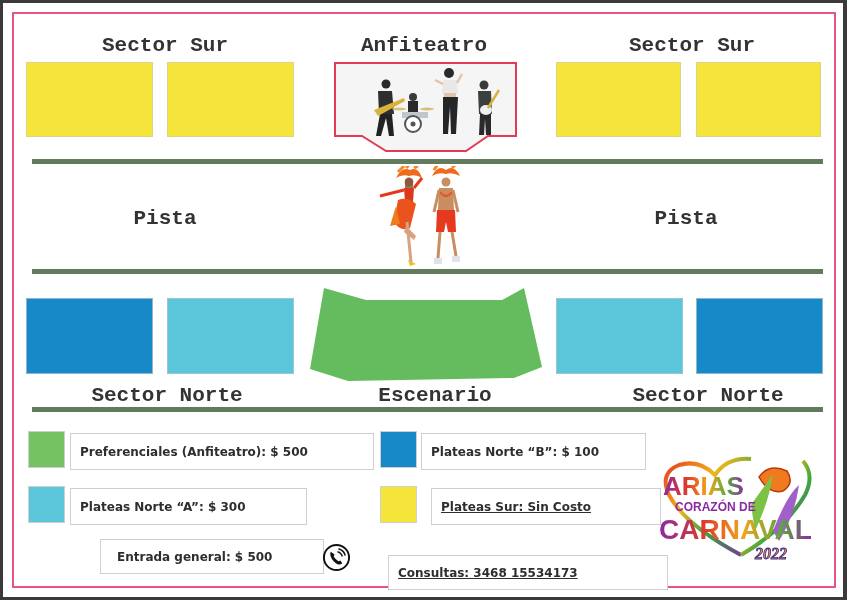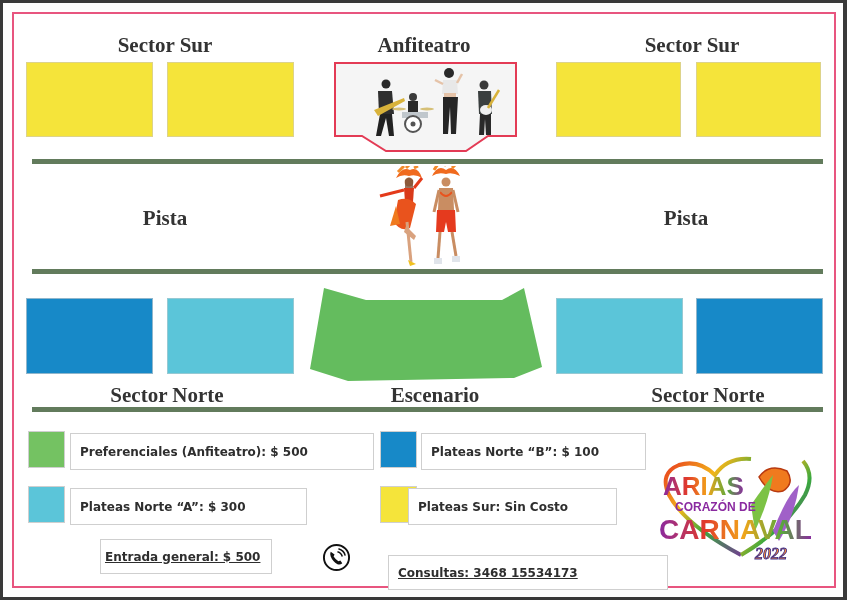--- a/index.html
+++ b/index.html
@@ -2,21 +2,21 @@
 <html><head>
 <meta charset="utf-8">
 <style>
   * { box-sizing: border-box; margin: 0; padding: 0; }
   html, body { width: 847px; height: 600px; overflow: hidden; background: #ffffff; }
   body { position: relative; font-family: "Liberation Sans", sans-serif; color: #333333; }
 
   .outer-frame { position: absolute; left: 0; top: 0; width: 847px; height: 600px; border: 3px solid #3a3a3a; border-right-width: 4px; border-bottom-width: 3px; background: #ffffff; }
   .pink-frame { position: absolute; left: 12px; top: 12px; width: 824px; height: 576px; border: 2px solid #e8557f; }
 
-  .zone-label { position: absolute; font-family: Liberation Serif, serif; font-weight: bold; font-size: 21px; color: #333333; text-align: center; white-space: nowrap; transform: translateX(-50%); line-height: 1; }
+  .zone-label { position: absolute; font-family: Liberation Mono, monospace; font-weight: bold; font-size: 21px; color: #333333; text-align: center; white-space: nowrap; transform: translateX(-50%); line-height: 1; }
 
   .seat-box { position: absolute; border: 1px solid #d6d0a8; }
   .seat-yellow { background: #f5e43a; border-color: #ddd38a; }
   .seat-dark-blue { background: #1789c8; border-color: #8fb6cc; }
   .seat-light-blue { background: #5bc5d9; border-color: #95c9d3; }
 
   .divider { position: absolute; left: 32px; width: 791px; height: 5px; background: #627b5c; }
 
   .stage { position: absolute; left: 334px; top: 62px; width: 183px; height: 91px; }
   .stage svg { width: 100%; height: 100%; display: block; }
@@ -148,25 +148,25 @@
 <div class="legend-box" style="left:421px; top:433px; width:225px;">
     <span>Plateas Norte “B”: $ 100</span>
   </div>
 
 <div class="legend-swatch" style="left:28px; top:486px; background:#5bc5d9;"></div>
 <div class="legend-box" style="left:70px; top:488px; width:237px;">
     <span>Plateas Norte “A”: $ 300</span>
   </div>
 
 <div class="legend-swatch" style="left:380px; top:486px; background:#f5e43a;"></div>
-<div class="legend-box" style="left:408px; top:488px; width:209px;">
+<div class="legend-box" style="left:431px; top:488px; width:230px;text-decoration:underline;">
     <span>Plateas Sur: Sin Costo</span>
   </div>
 
-<div class="legend-box" style="left:100px; top:539px; width:172px; height:35px; padding-left:4px;text-decoration:underline;">
+<div class="legend-box" style="left:100px; top:539px; width:224px; height:35px; padding-left:16px;">
     <span>Entrada general: $ 500</span>
   </div>
 
 <div class="phone-icon">
   <svg viewBox="0 0 30 30">
     <circle cx="15" cy="15" r="13" fill="#ffffff" stroke="#111" stroke-width="2"></circle>
     <path d="M9,9 Q8,11 9,14 Q11,19 16,22 Q19,23 21,21 L19,18 L17,19 Q14,17 12,14 L13,12 Z" fill="#111"></path>
     <path d="M16,9 Q20,10 21,14" stroke="#111" stroke-width="1.5" fill="none"></path>
     <path d="M17,6 Q23,8 24,13" stroke="#111" stroke-width="1.5" fill="none"></path>
   </svg>

